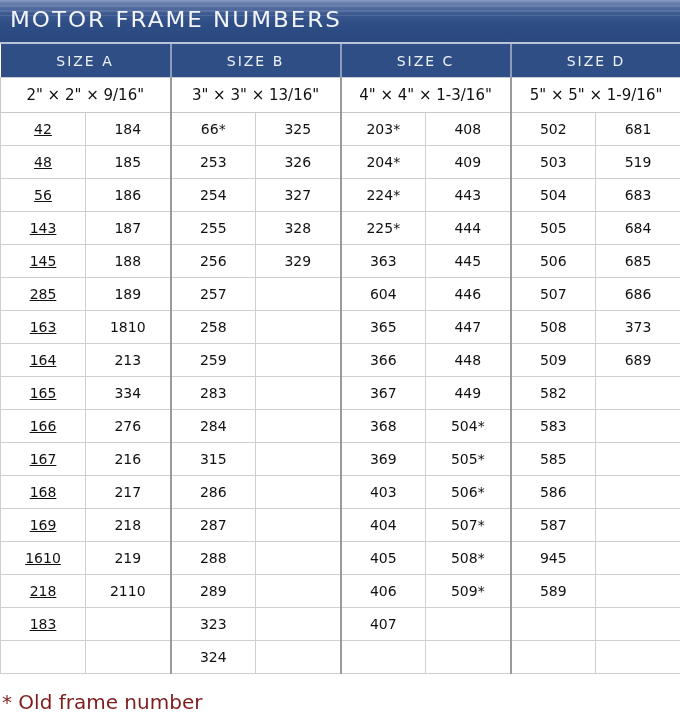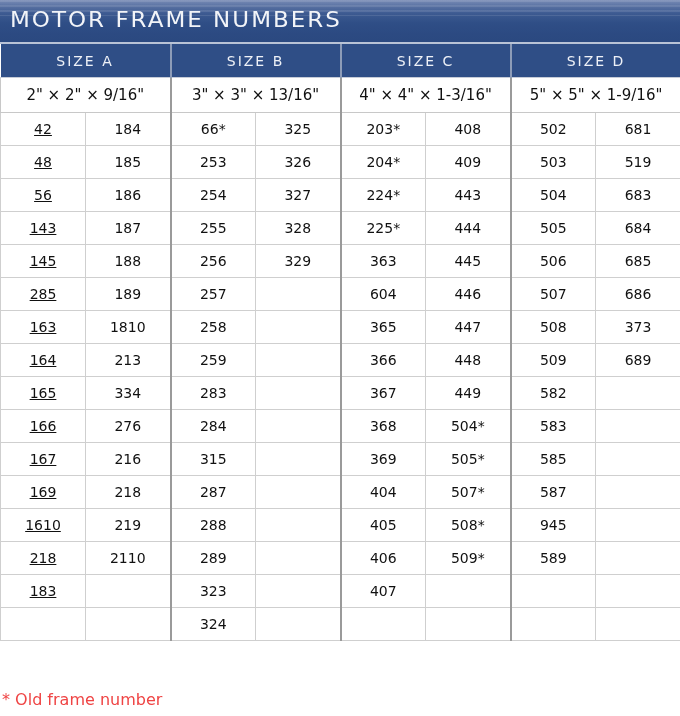--- a/index.html
+++ b/index.html
@@ -39,21 +39,21 @@
       border-left: 2px solid #9a9a9a; border-bottom: 1px solid #c8c8c8; color: #111;
     }
     td.dim:first-child { border-left: 1px solid #c8c8c8; }
     td.cell {
       height: 32px; font-size: 14px; text-align: center; padding: 0;
       border: 1px solid #cfcfcf; color: #111;
     }
     td.cell.grp { border-left: 2px solid #9a9a9a; }
     td.cell.first { border-left: 1px solid #cfcfcf; text-decoration: underline; }
     .footnote {
-      position: absolute; left: 2px; top: 690px; font-size: 16px; color: #ef4444;
+      position: absolute; left: 2px; top: 690px; font-size: 20px; color: #7f1d1d;
     }
   </style>
 </head>
 <body>
 
 <div class="title-bar">
   <div class="title-text">Motor Frame Numbers</div>
 </div>
 
 <table class="frames">
@@ -186,20 +186,30 @@
         <td class="cell first">167</td>
         <td class="cell">216</td>
         <td class="cell grp">315</td>
         <td class="cell"></td>
         <td class="cell grp">369</td>
         <td class="cell">505*</td>
         <td class="cell grp">585</td>
         <td class="cell"></td>
       </tr>
       <tr>
+        <td class="cell first">168</td>
+        <td class="cell">217</td>
+        <td class="cell grp">286</td>
+        <td class="cell"></td>
+        <td class="cell grp">403</td>
+        <td class="cell">506*</td>
+        <td class="cell grp">586</td>
+        <td class="cell"></td>
+      </tr>
+      <tr>
         <td class="cell first">169</td>
         <td class="cell">218</td>
         <td class="cell grp">287</td>
         <td class="cell"></td>
         <td class="cell grp">404</td>
         <td class="cell">507*</td>
         <td class="cell grp">587</td>
         <td class="cell"></td>
       </tr>
       <tr>

